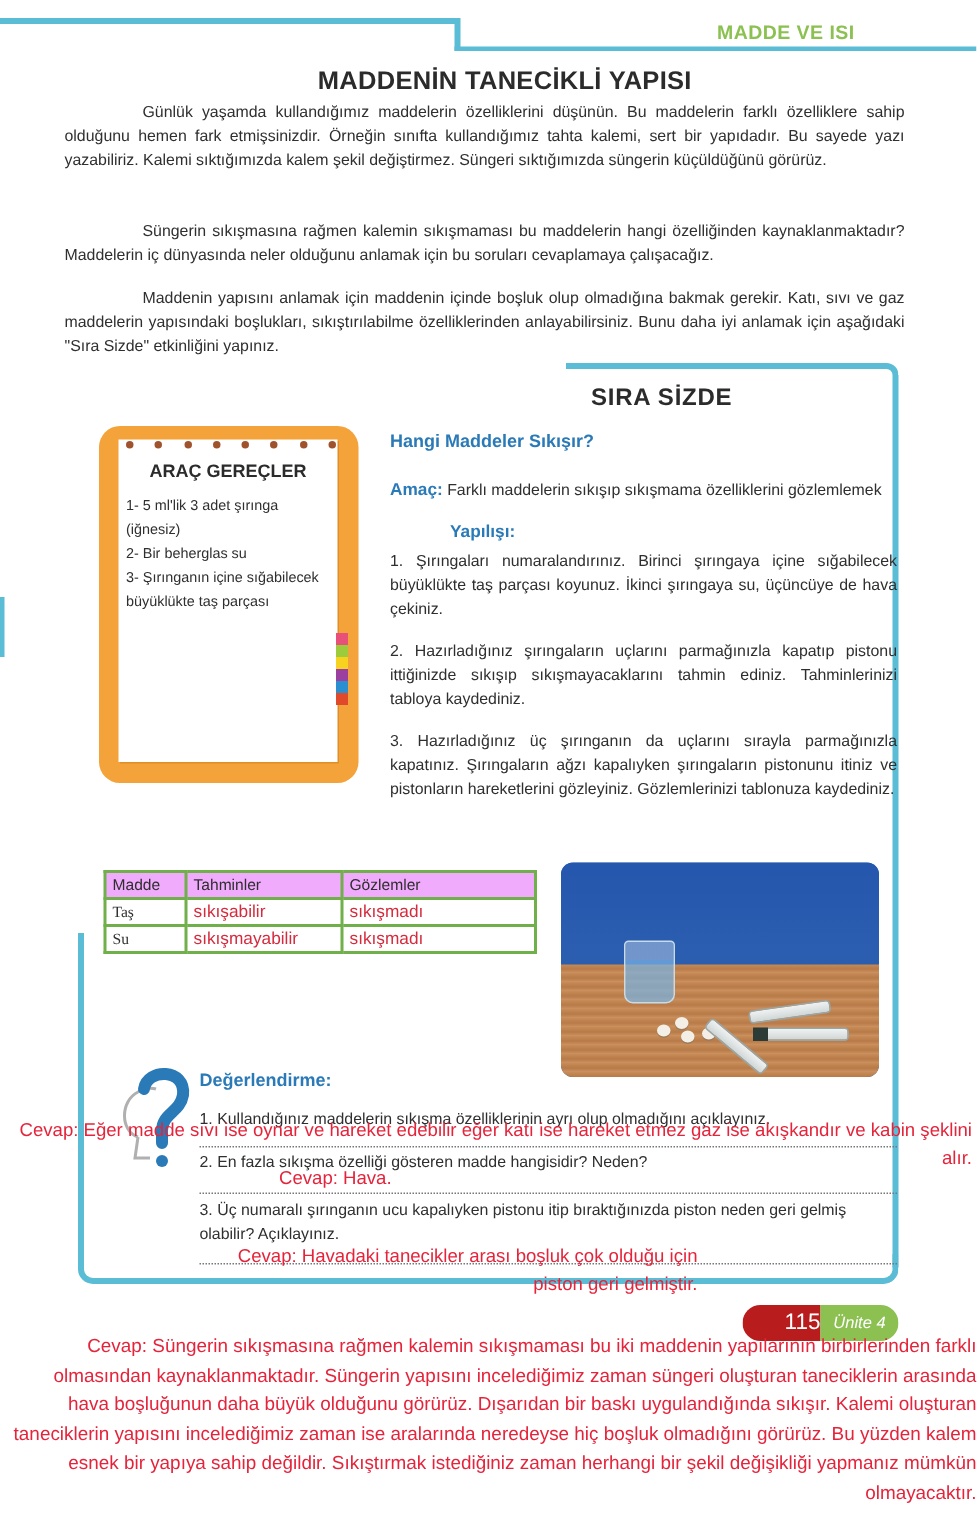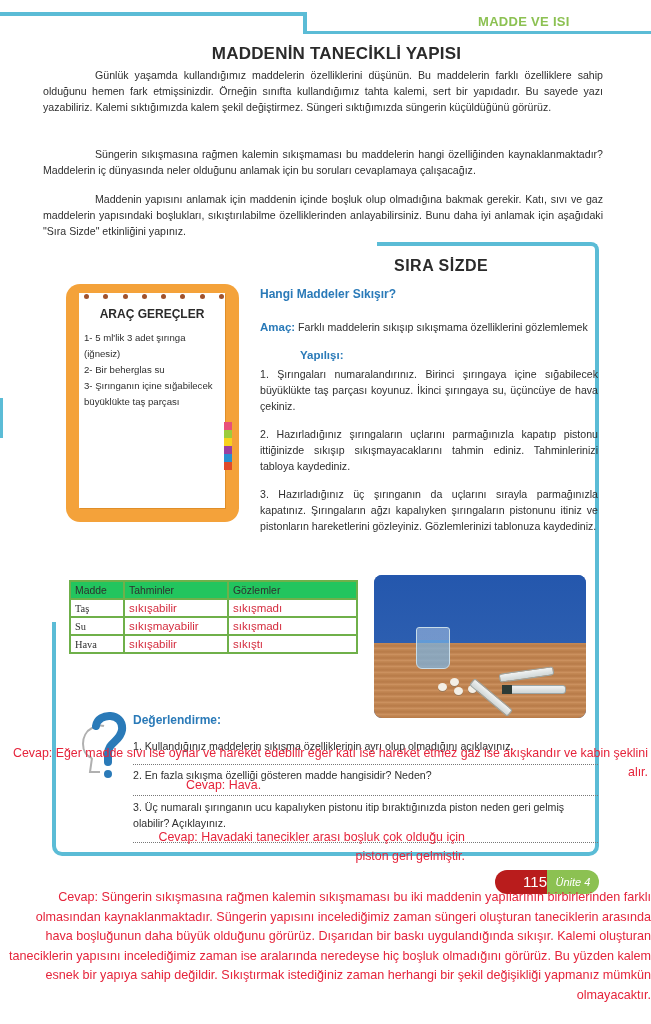--- a/index.html
+++ b/index.html
@@ -40,21 +40,21 @@
   .tab { width: 8px; height: 8px; }
 
   .aim { left: 260px; top: 319px; width: 338px; font-size: 10.6px; line-height: 16px; text-align: justify; color: #2f2f2f; }
   .aim b { color: #2a7ab8; font-size: 11.5px; }
   .method-title { left: 260px; top: 349px; font-size: 11.5px; font-weight: bold; color: #2a7ab8; margin-left: 40px; }
   .step { left: 260px; width: 338px; font-size: 10.6px; line-height: 16px; text-align: justify; color: #2f2f2f; }
 
   
   .data-table { left: 69px; top: 580px; width: 289px; border-collapse: collapse; font-size: 10.4px; }
   .data-table td, .data-table th { border: 2px solid #6fb04a; height: 18px; padding: 0 4px; text-align: left; font-weight: normal; }
-  .data-table th { background: #22c55e; color: #2f2f2f; }
+  .data-table th { background: #f0abfc; color: #2f2f2f; }
   .data-table td.col0 { color: #2f2f2f; width: 54px; font-family: Liberation Serif, serif; }
   .data-table td.col1 { width: 104px; }
   .data-table .hand { color: #d42c3e; font-size: 11.5px; }
 
   
   .photo { left: 374px; top: 575px; width: 212px; height: 143px; border-radius: 8px; overflow: hidden; background: #2c5aa8; }
   .photo .wall { position: absolute; left: 0; top: 0; width: 100%; height: 68px; background: linear-gradient(#2457ad, #2c5eb0); }
   .photo .table { position: absolute; left: 0; top: 68px; width: 100%; height: 75px; background: repeating-linear-gradient(180deg, #c58a56 0px, #b77a48 3px, #cf9563 6px); }
   .photo .beaker { position: absolute; left: 42px; top: 52px; width: 34px; height: 42px; border: 1px solid #c8dce8; border-radius: 3px 3px 6px 6px; background: linear-gradient(rgba(220,235,245,0.4) 30%, rgba(120,180,230,0.7) 30%); }
   .photo .pellet { position: absolute; width: 9px; height: 8px; border-radius: 50%; background: #f3efe6; box-shadow: 0 1px 0 #9c7a5a; }
@@ -140,25 +140,20 @@
   <tr>
     <td class="col0">Taş</td>
     <td class="col1"><span class="hand">sıkışabilir</span></td>
     <td><span class="hand">sıkışmadı</span></td>
   </tr>
   <tr>
     <td class="col0">Su</td>
     <td class="col1"><span class="hand">sıkışmayabilir</span></td>
     <td><span class="hand">sıkışmadı</span></td>
   </tr>
-  <tr>
-    <td class="col0">Hava</td>
-    <td class="col1"><span class="hand">sıkışabilir</span></td>
-    <td><span class="hand">sıkıştı</span></td>
-  </tr>
 </tbody>
   </table>
 
 <div class="abs photo" title="beherglas, taş parçaları ve şırıngalar">
   <div class="wall"></div>
   <div class="table"></div>
   <div class="beaker"></div>
   <div class="pellet" style="left:64px;top:108px;"></div>
   <div class="pellet" style="left:76px;top:103px;"></div>
   <div class="pellet" style="left:80px;top:112px;"></div>

